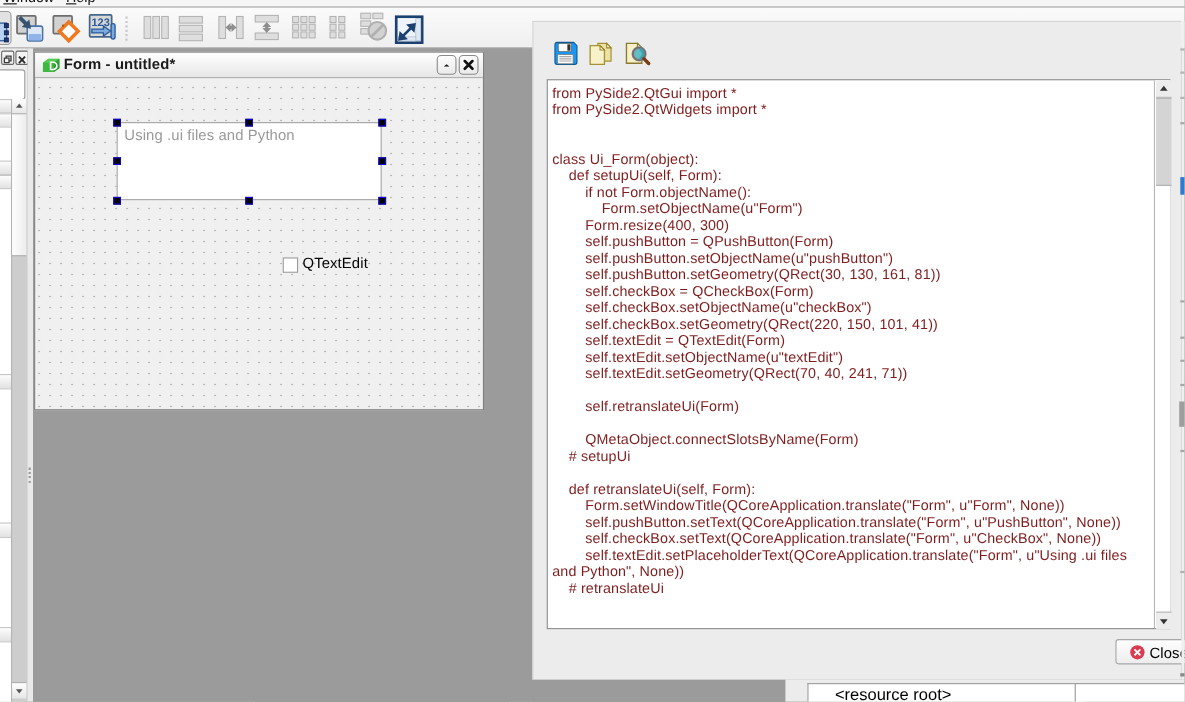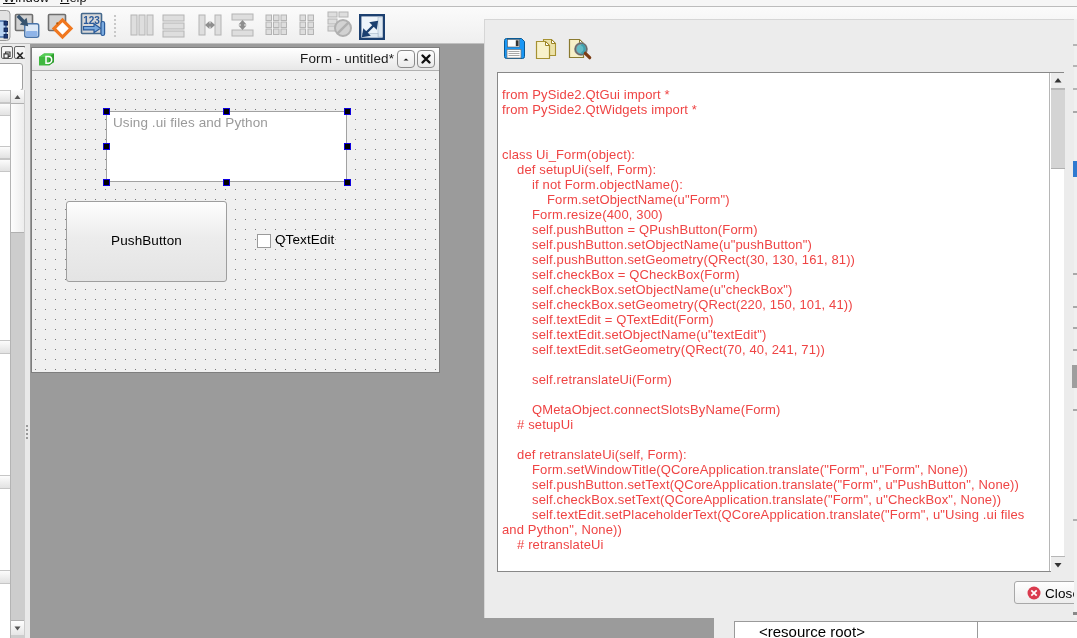--- a/index.html
+++ b/index.html
@@ -148,21 +148,21 @@
 <div class="abs" id="form-window" style="left:31px;top:47px;width:409px;height:326px;background:#f0f0f0;border:1px solid #7e7e7e;box-sizing:border-box;">
 
   <div class="abs" style="left:0;top:0;width:407px;height:22px;background:linear-gradient(#ffffff,#e7e7e7);border-bottom:1px solid #b0b0b0;">
 
     <svg class="abs" style="left:6px;top:5px;" width="17" height="13" viewBox="0 0 17 13">
       <path d="M1 4 L6 0.5 H16 V9 L11 12.5 H1 Z" fill="#3fb83f"></path>
       <path d="M1 4 L6 0.5 H16 L11 4 Z" fill="#55cc55"></path>
       <path d="M16 0.5 V9 L11 12.5 V4 Z" fill="#2e9e2e"></path>
       <path d="M8 3.6 h2.4 a3.3 3.3 0 0 1 0 6.6 H8 Z" fill="none" stroke="#fff" stroke-width="1.5"></path>
     </svg>
-    <div class="abs txt13" style="left:26px;top:3px;width:336px;text-align:right;color:#1a1a1a;">Form - untitled*</div>
+    <div class="abs txt13" style="left:26px;top:3px;width:336px;text-align:left;color:#1a1a1a;font-weight:bold;">Form - untitled*</div>
 
     <div class="abs" style="left:365px;top:2px;width:16px;height:16px;border:1px solid #8a8a8a;border-radius:4px;background:linear-gradient(#fdfdfd,#eaeaea);">
       <svg width="16" height="16">
           <path d="M5.5 9.5h5l-2.5-2z" fill="#111"></path>
         </svg>
     </div>
     <div class="abs" style="left:385px;top:2px;width:16px;height:16px;border:1px solid #8a8a8a;border-radius:4px;background:linear-gradient(#fdfdfd,#eaeaea);">
       <svg width="16" height="16">
           <path d="M4.5 4.5l7 7M11.5 4.5l-7 7" stroke="#111" stroke-width="2.4" stroke-linecap="round"></path>
         </svg>
@@ -178,23 +178,20 @@
         </defs>
         <rect width="407" height="302" fill="url(#gd)"></rect>
       </svg>
 
     <div class="abs" style="left:74px;top:40px;width:241px;height:71px;background:#fff;border:1px solid #a2a2a2;box-sizing:border-box;">
       <div class="abs" style="left:6px;top:3px;font-size:13.5px;color:#9a9a9a;letter-spacing:0.1px;">Using .ui files and Python</div>
     </div>
 
     <div class="handles"></div>
 
-    <div class="abs" style="left:34px;top:130px;width:161px;height:81px;background:linear-gradient(#fefefe,#ececec 45%,#e4e4e4);border:1px solid #9e9e9e;border-radius:3px;box-sizing:border-box;">
-      <div class="abs txt13" style="left:0;top:31px;width:159px;text-align:center;">PushButton</div>
-    </div>
 
     <div class="abs" style="left:225px;top:163px;width:14px;height:14px;background:#fff;border:1px solid #9a9a9a;box-sizing:border-box;"></div>
     <div class="abs txt13" style="left:243px;top:161px;">QTextEdit</div>
   </div>
 </div>
 
 <div id="handles">
 <div class="abs" style="left:102.5px;top:107.5px;width:7px;height:7px;background:#000;border:1.6px solid #0d00e0;box-sizing:border-box;"></div>
 <div class="abs" style="left:102.5px;top:143.0px;width:7px;height:7px;background:#000;border:1.6px solid #0d00e0;box-sizing:border-box;"></div>
 <div class="abs" style="left:102.5px;top:178.5px;width:7px;height:7px;background:#000;border:1.6px solid #0d00e0;box-sizing:border-box;"></div>
@@ -228,21 +225,21 @@
     <path d="M1.5 2.5 h10 l4 4 v14 h-14 z" fill="#f7f0c8" stroke="#8a7a30" stroke-width="1.2"></path>
     <path d="M11.5 2.5 l4 4 h-4 z" fill="#fff" stroke="#8a7a30" stroke-width="1"></path>
     <circle cx="13" cy="12" r="5.7" fill="#62bcc6" stroke="#858585" stroke-width="2.3"></circle>
     <circle cx="13" cy="12" r="5.7" fill="none" stroke="#606060" stroke-width="0.8"></circle>
       <path d="M13.5 7.5 a4.8 4.8 0 0 1 0 9" stroke="#3fa0ae" stroke-width="2.2" fill="none"></path>
     <path d="M17.3 16.3 l4.4 4.4" stroke="#7c3c14" stroke-width="3.2" stroke-linecap="round"></path>
   </g>
 </svg>
 
 <div class="abs" style="left:497px;top:72px;width:567px;height:500px;background:#fff;border:1px solid #888;box-sizing:border-box;">
-  <div class="abs" style="left:4px;top:14px;width:556px;font-size:13px;line-height:15px;white-space:pre;color:#ef4444;letter-spacing:0.14px;">from PySide2.QtGui import *
+  <div class="abs" style="left:4px;top:4px;width:556px;font-size:13px;line-height:15px;white-space:pre;color:#7f1d1d;letter-spacing:0.14px;">from PySide2.QtGui import *
 from PySide2.QtWidgets import *
 
 
 class Ui_Form(object):
     def setupUi(self, Form):
         if not Form.objectName():
             Form.setObjectName(u"Form")
         Form.resize(400, 300)
         self.pushButton = QPushButton(Form)
         self.pushButton.setObjectName(u"pushButton")

